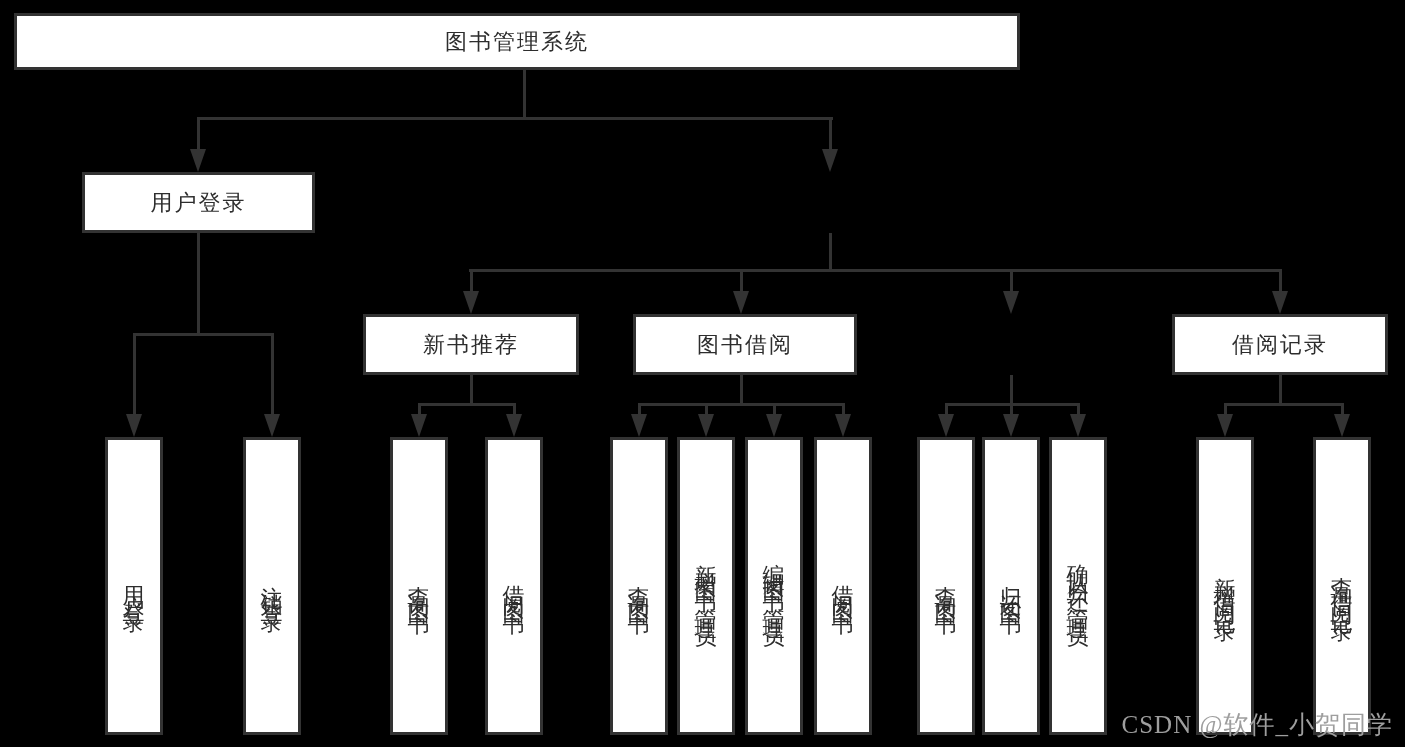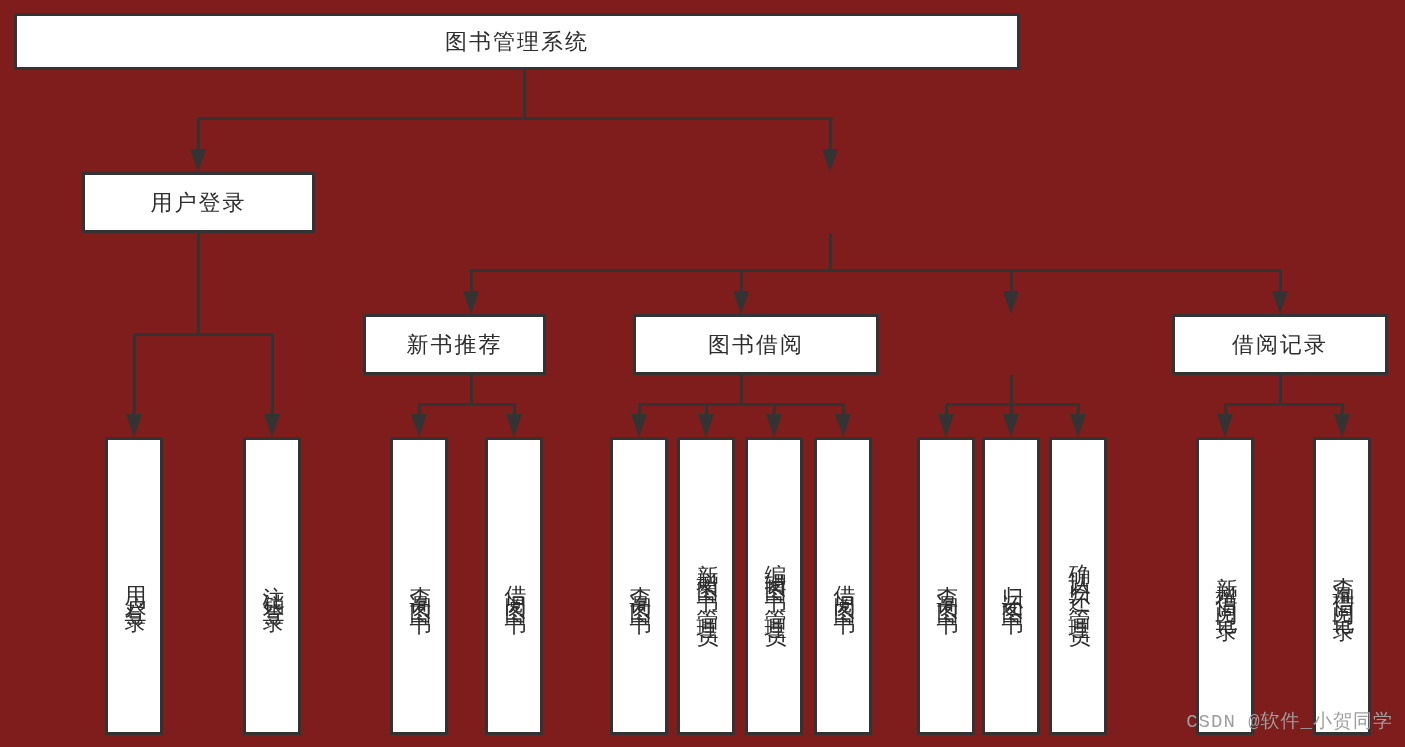--- a/index.html
+++ b/index.html
@@ -1,39 +1,39 @@
 <!DOCTYPE html>
 <html><head>
 <meta charset="utf-8">
 <style>
   html,body{margin:0;padding:0;background:#ffffff;}
   #canvas{
-    position:relative;width:1405px;height:747px;background:#7f1d1d;
-    font-family:Liberation Mono, monospace;overflow:hidden;
+    position:relative;width:1405px;height:747px;background:#000000;
+    font-family:Liberation Serif, serif;overflow:hidden;
   }
   .box{
     position:absolute;box-sizing:border-box;background:#ffffff;
     border:3px solid #333333;color:#2d2d2d;z-index:2;
     display:flex;align-items:center;justify-content:center;
   }
   .hbox{font-size:22px;letter-spacing:2px;}
   .leaf{top:437px;width:58px;height:298px;}
   .vtext{
     writing-mode:vertical-rl;text-orientation:mixed;
     font-size:22px;line-height:1.05;letter-spacing:9px;color:#2d2d2d;
   }
   .vl{position:absolute;width:3px;background:#333333;z-index:1;}
   .hl{position:absolute;height:3px;background:#333333;z-index:1;}
   .ar{
     position:absolute;width:0;height:0;z-index:3;
     border-left:8px solid transparent;border-right:8px solid transparent;
     border-top:23px solid #333333;
   }
   .watermark{
-    position:absolute;right:12px;top:708px;font-size:19px;
+    position:absolute;right:12px;top:708px;font-size:25px;
     color:#9e9e9e;letter-spacing:1px;z-index:5;white-space:nowrap;
   }
 </style>
 </head>
 <body>
 
 <div id="canvas">
 
   <div class="vl" style="left:523px;top:69px;height:50px"></div>
   <div class="hl" style="left:197px;top:117px;width:636px"></div>
@@ -93,24 +93,24 @@
   <div class="ar" style="left:1334px;top:414px"></div>
 
   <div class="box hbox" style="left:14px;top:13px;width:1006px;height:57px">
     <span>图书管理系统</span>
   </div>
 
   <div class="box hbox" style="left:82px;top:172px;width:233px;height:61px">
     <span>用户登录</span>
   </div>
 
-  <div class="box hbox" style="left:363px;top:314px;width:183px;height:61px">
+  <div class="box hbox" style="left:363px;top:314px;width:216px;height:61px">
     <span>新书推荐</span>
   </div>
-  <div class="box hbox" style="left:633px;top:314px;width:246px;height:61px">
+  <div class="box hbox" style="left:633px;top:314px;width:224px;height:61px">
     <span>图书借阅</span>
   </div>
   <div class="box hbox" style="left:1172px;top:314px;width:216px;height:61px">
     <span>借阅记录</span>
   </div>
 
   <div class="box leaf" style="left:105px">
     <span class="vtext">用户登录</span>
   </div>
   <div class="box leaf" style="left:243px">

